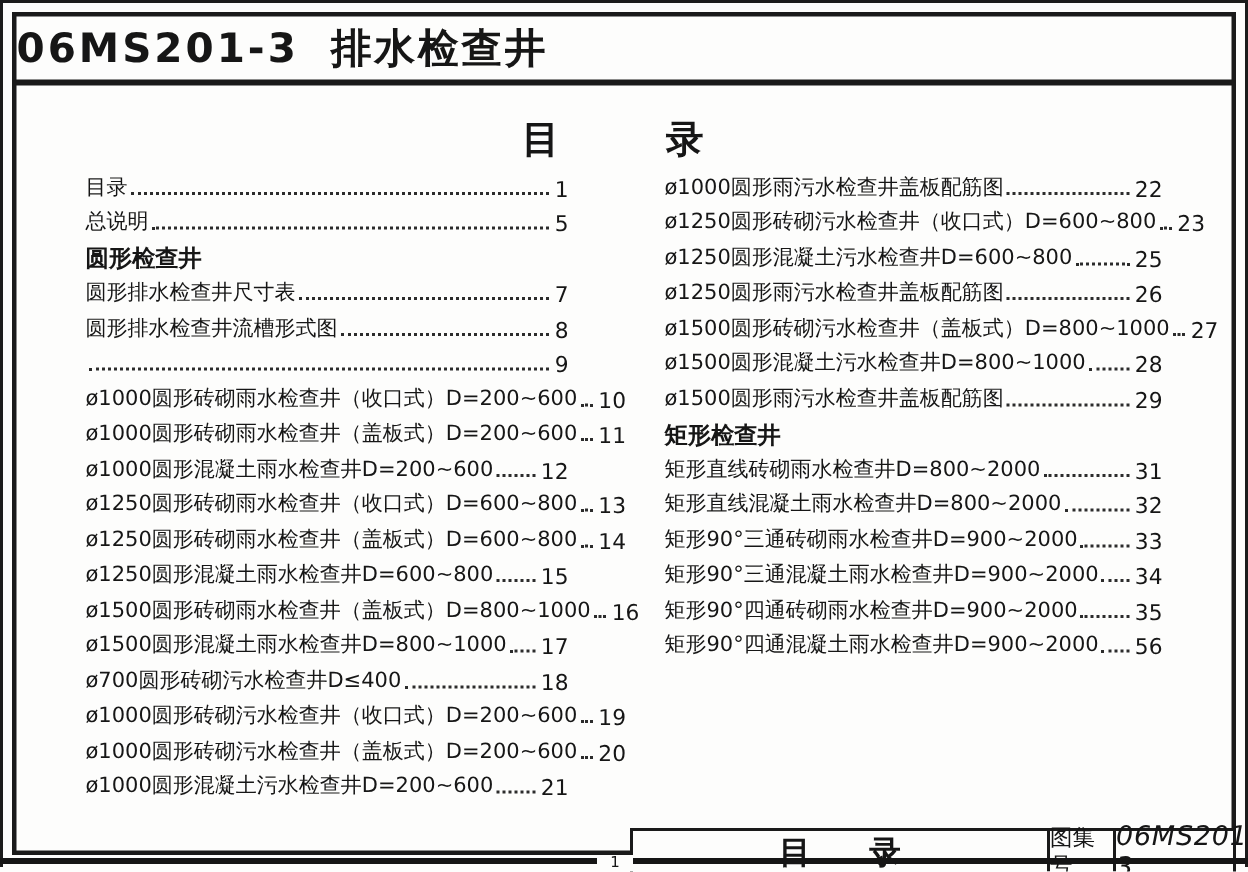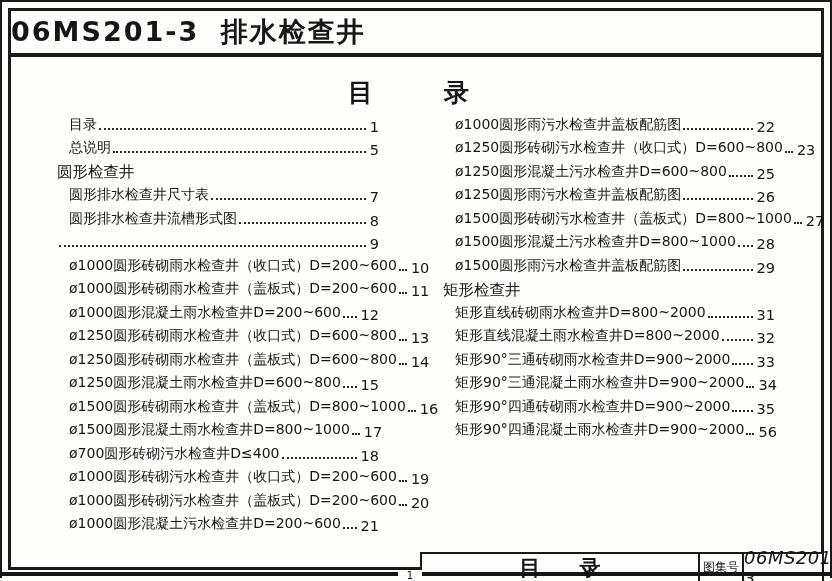--- a/index.html
+++ b/index.html
@@ -27,32 +27,32 @@
 
   
   .col{position:absolute;top:20px;}
   .col-left{left:46px;width:322px;}
   .col-right{left:432px;width:332px;}
   .col-header{height:36px;font-size:25px;font-weight:bold;line-height:32px;}
   .col-left .col-header{text-align:right;padding-right:6px;}
   .col-right .col-header{text-align:left;padding-left:1px;}
   .toc-row{height:23.5px;font-size:14px;white-space:nowrap;}
   .toc-entry{display:flex;align-items:flex-end;}
-  .toc-entry .t{padding-bottom:3px;margin-left:12px;}
+  .toc-entry .t{padding-bottom:3px;}
   .toc-entry .leader{flex:1;border-bottom:2px dotted #2c2c2c;margin:0 3px 7px 2px;min-width:8px;}
   .toc-entry .p{padding-bottom:2px;font-size:14.5px;margin-left:1px;}
-  .toc-section{font-weight:normal;font-size:15.5px;line-height:24px;}
+  .toc-section{font-weight:bold;font-size:15.5px;line-height:24px;}
 
   
   .title-block{position:absolute;left:420px;top:524px;width:404px;height:46px;
     border:2px solid #1a1a1a;background:#fdfdfc;display:flex;flex-direction:row;margin-top:28px;}
   .tb-top{height:29px;display:flex;border-bottom:2px solid #1a1a1a;}
   .tb-title{width:278px;border-right:2px solid #1a1a1a;display:flex;align-items:center;justify-content:center;
     font-size:21px;font-weight:bold;letter-spacing:9px;padding-left:9px;white-space:pre;}
-  .tb-atlas-label{width:44px;border-right:2px solid #1a1a1a;display:flex;align-items:center;justify-content:center;font-size:12px;}
+  .tb-atlas-label{width:44px;border-right:2px solid #1a1a1a;display:flex;align-items:center;justify-content:center;font-size:15px;}
   .tb-atlas-no{flex:1;display:flex;align-items:center;justify-content:center;font-size:18px;letter-spacing:.5px;font-style:italic;}
   .tb-bottom{flex:1;display:flex;align-items:stretch;font-size:11px;font-style:italic;}
   .tb-cell{display:flex;align-items:center;justify-content:center;border-right:1.5px solid #1a1a1a;
     white-space:nowrap;overflow:visible;padding:0 1px;}
   .w-role1{width:27px}.w-name1{width:37px}.w-sig1{width:47px}
   .w-role2{width:28px}.w-name2{width:40px}.w-sig2{width:49px}
   .w-role3{width:26px}.w-name3{width:33px}
   .w-sig3{flex:1;min-width:0;}
   .w-pglabel{width:32px}
   .w-pgno{width:66px;border-right:none;font-size:12px;}

